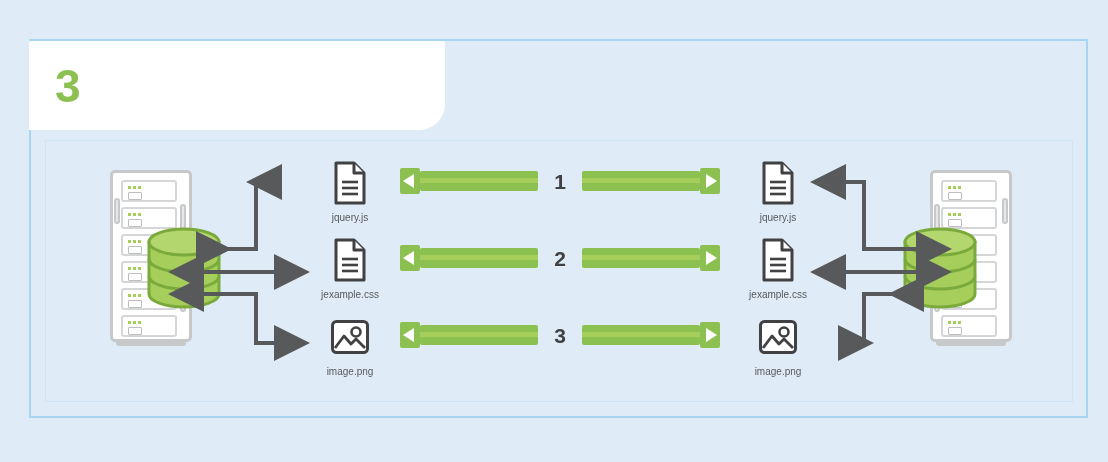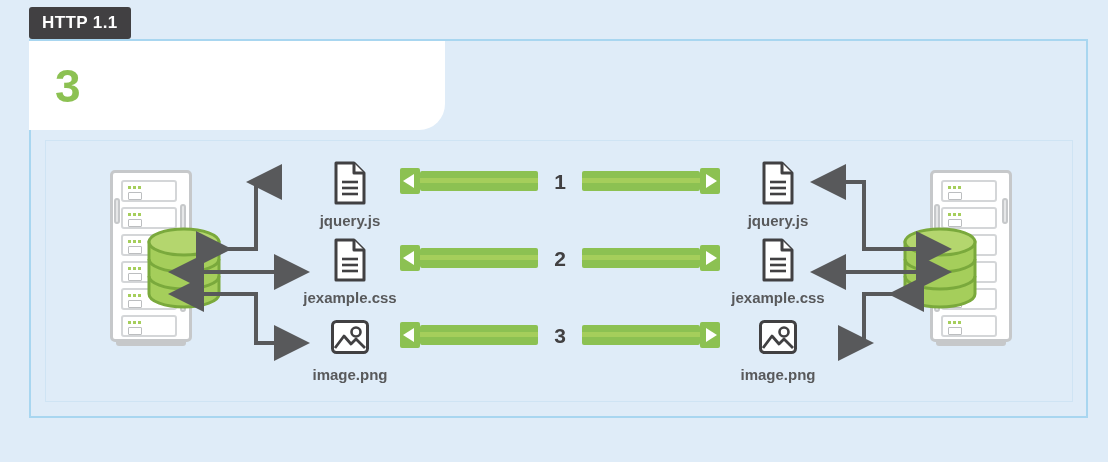--- a/index.html
+++ b/index.html
@@ -177,22 +177,22 @@
   }
   .file .glyph {
     height: 46px;
     display: flex;
     align-items: center;
     justify-content: center;
   }
   .file .label {
     margin-top: 6px;
     color: #58595b;
-    font-size: 15px;
-    font-weight: bold;
+    font-size: 10px;
+    font-weight: normal;
     white-space: nowrap;
   }
 
   
   .conn {
     position: absolute;
     left: 400px;
     width: 320px;
     height: 26px;
     display: flex;
@@ -248,21 +248,20 @@
     border-left: 11px solid #ffffff;
   }
 
   svg { display: block; overflow: visible; }
 </style>
 </head>
 <body>
 
 <div id="stage">
 
-  <div class="badge">HTTP 1.1</div>
 
   <div class="panel"></div>
 
   <div class="title-card">
     <span class="title-num">3</span>
   </div>
 
   <div class="diagram"></div>
 
   <div class="rack left">

